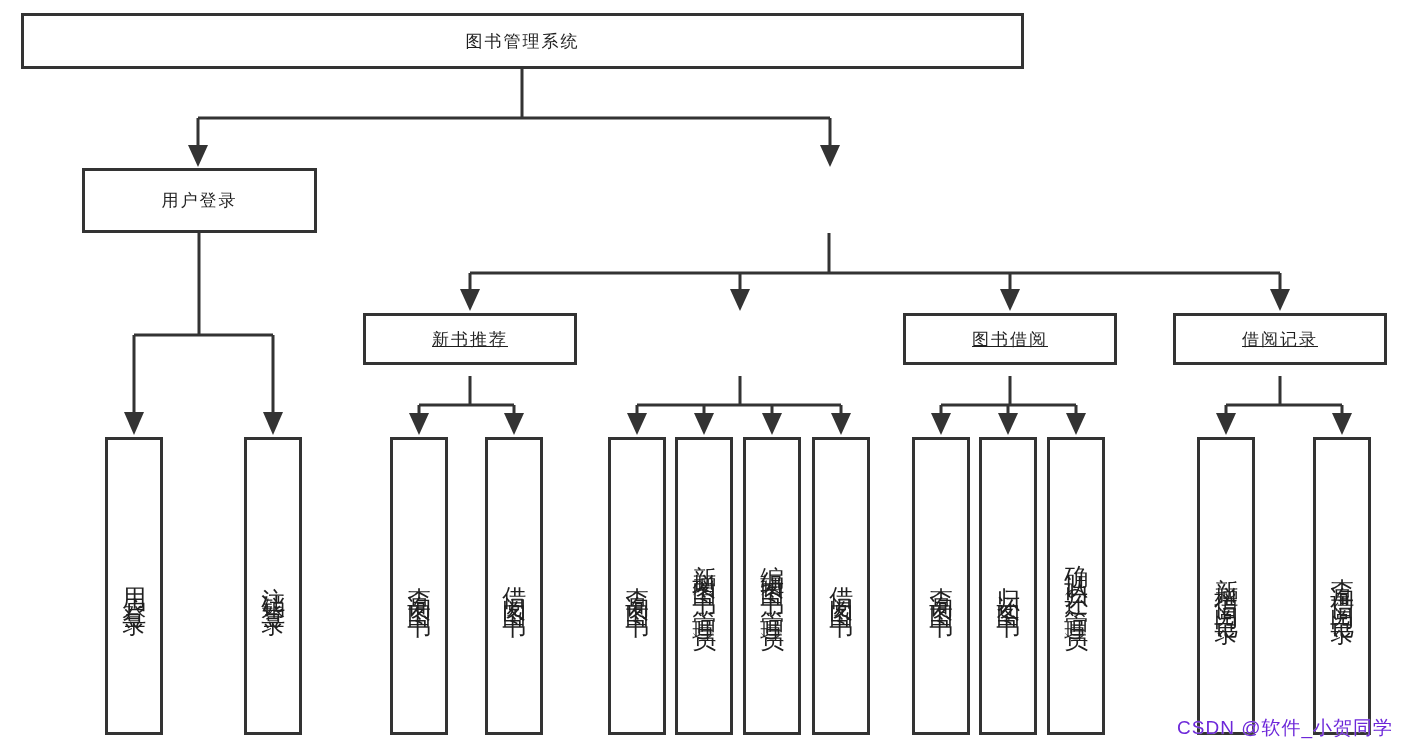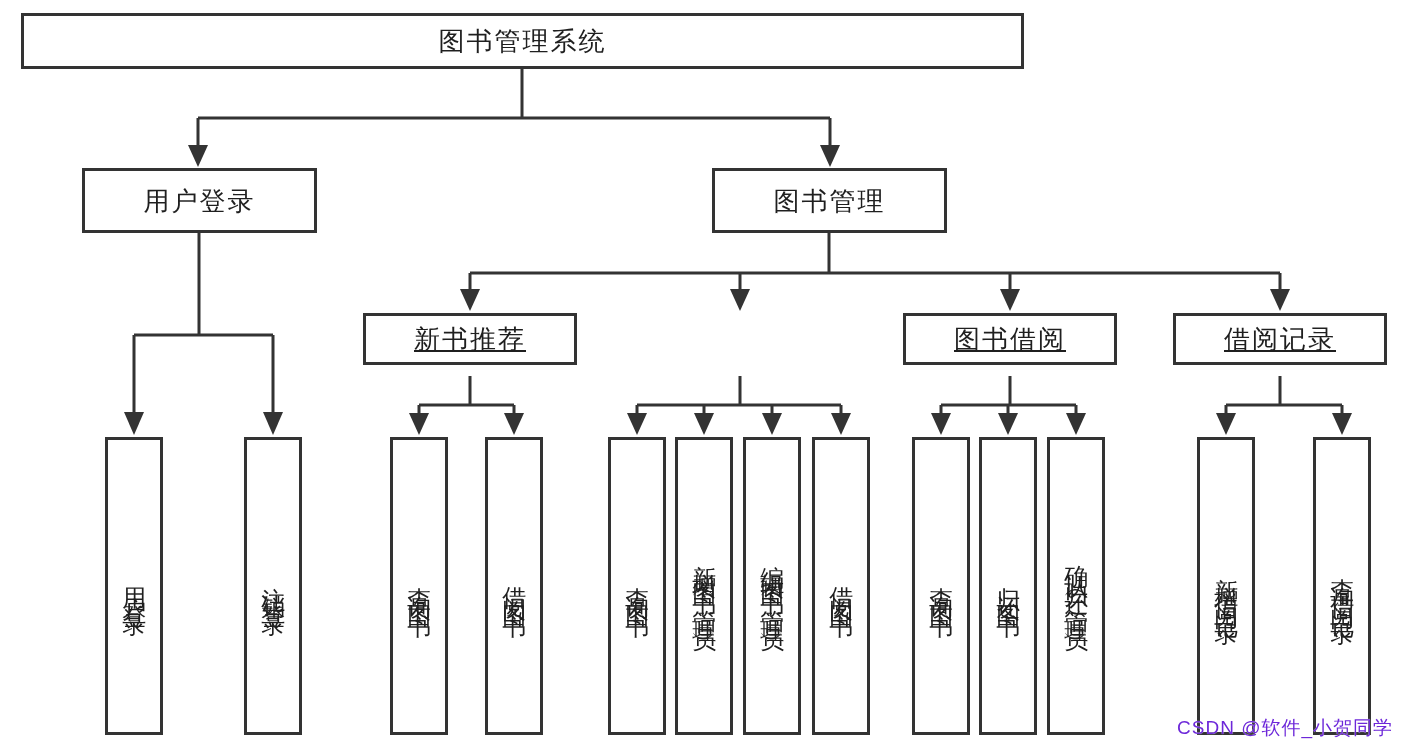--- a/index.html
+++ b/index.html
@@ -26,21 +26,21 @@
     position: absolute;
     box-sizing: border-box;
     border: 3px solid #333333;
     background: #ffffff;
     display: flex;
     align-items: center;
     justify-content: center;
     text-align: center;
   }
   .node.h {
-    font-size: 26px;
+    font-size: 17px;
     letter-spacing: 2px;
     line-height: 1;
   }
   .node.root {
     left: 21px; top: 13px; width: 1003px; height: 56px;
   }
   .node.l2 {
     top: 168px; width: 235px; height: 65px;
   }
   .node.l3 {
@@ -137,23 +137,20 @@
     </g>
   </svg>
 
   <div class="node h root">
     <span>图书管理系统</span>
   </div>
 
   <div class="node h l2" style="left:82px;">
     <span>用户登录</span>
   </div>
-  <div class="node h l2" style="left:712px;">
-    <span>图书管理</span>
-  </div>
 
   <div class="node h l3" style="left:363px;">
     <span>新书推荐</span>
   </div>
   <div class="node h l3" style="left:903px;">
     <span>图书借阅</span>
   </div>
   <div class="node h l3" style="left:1173px;">
     <span>借阅记录</span>
   </div>

